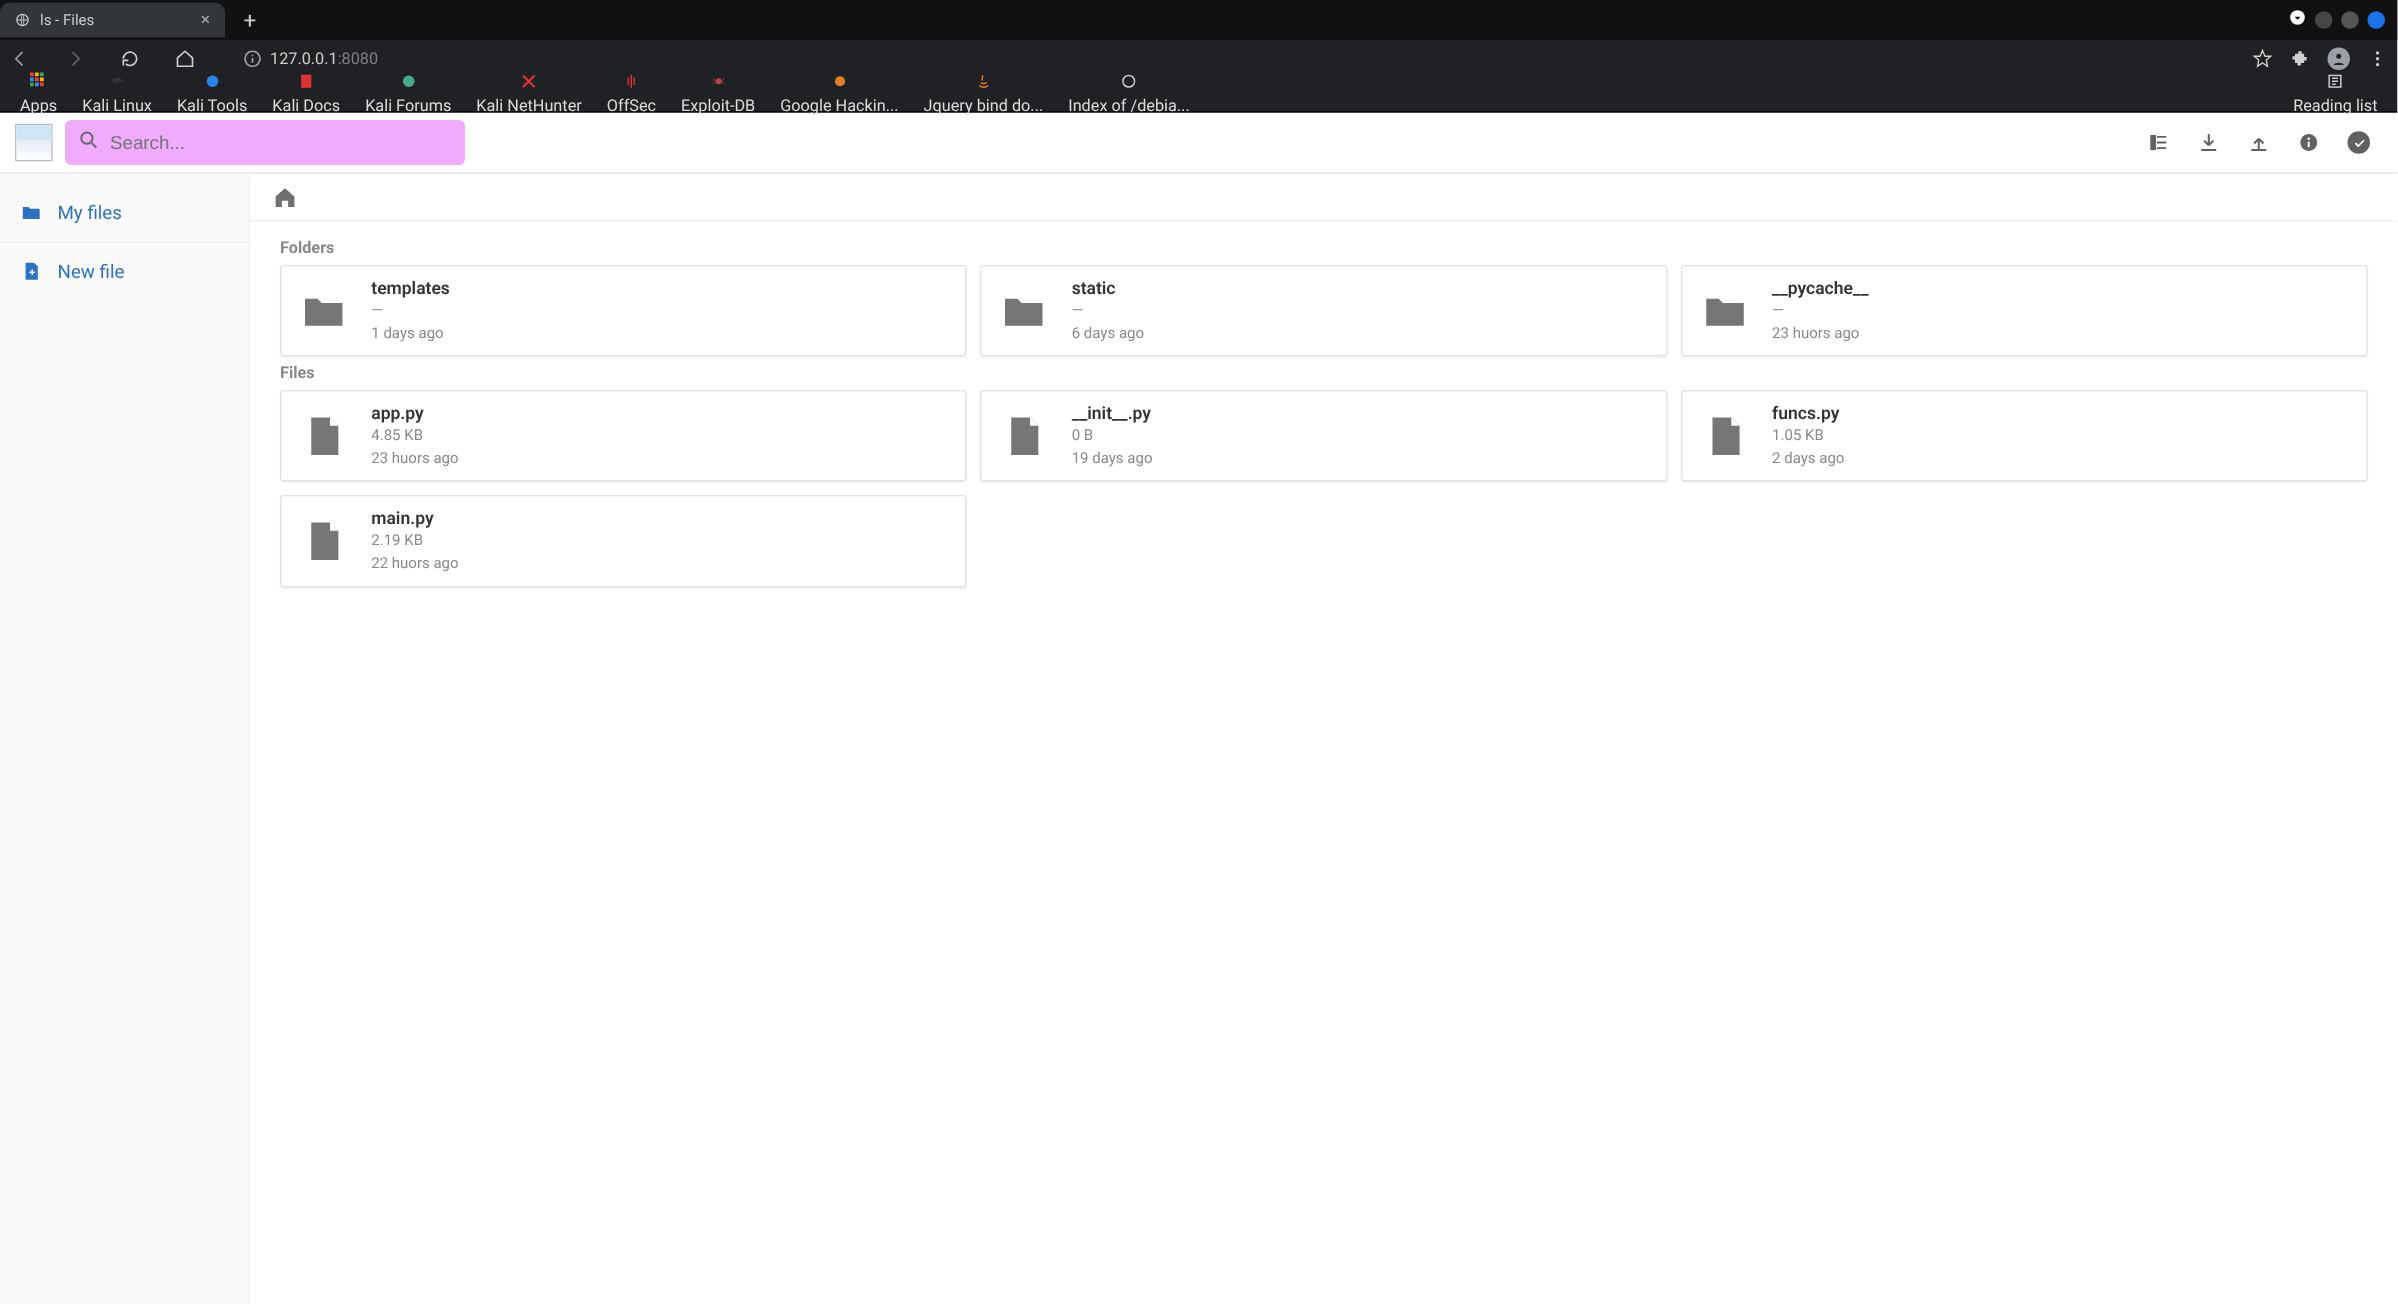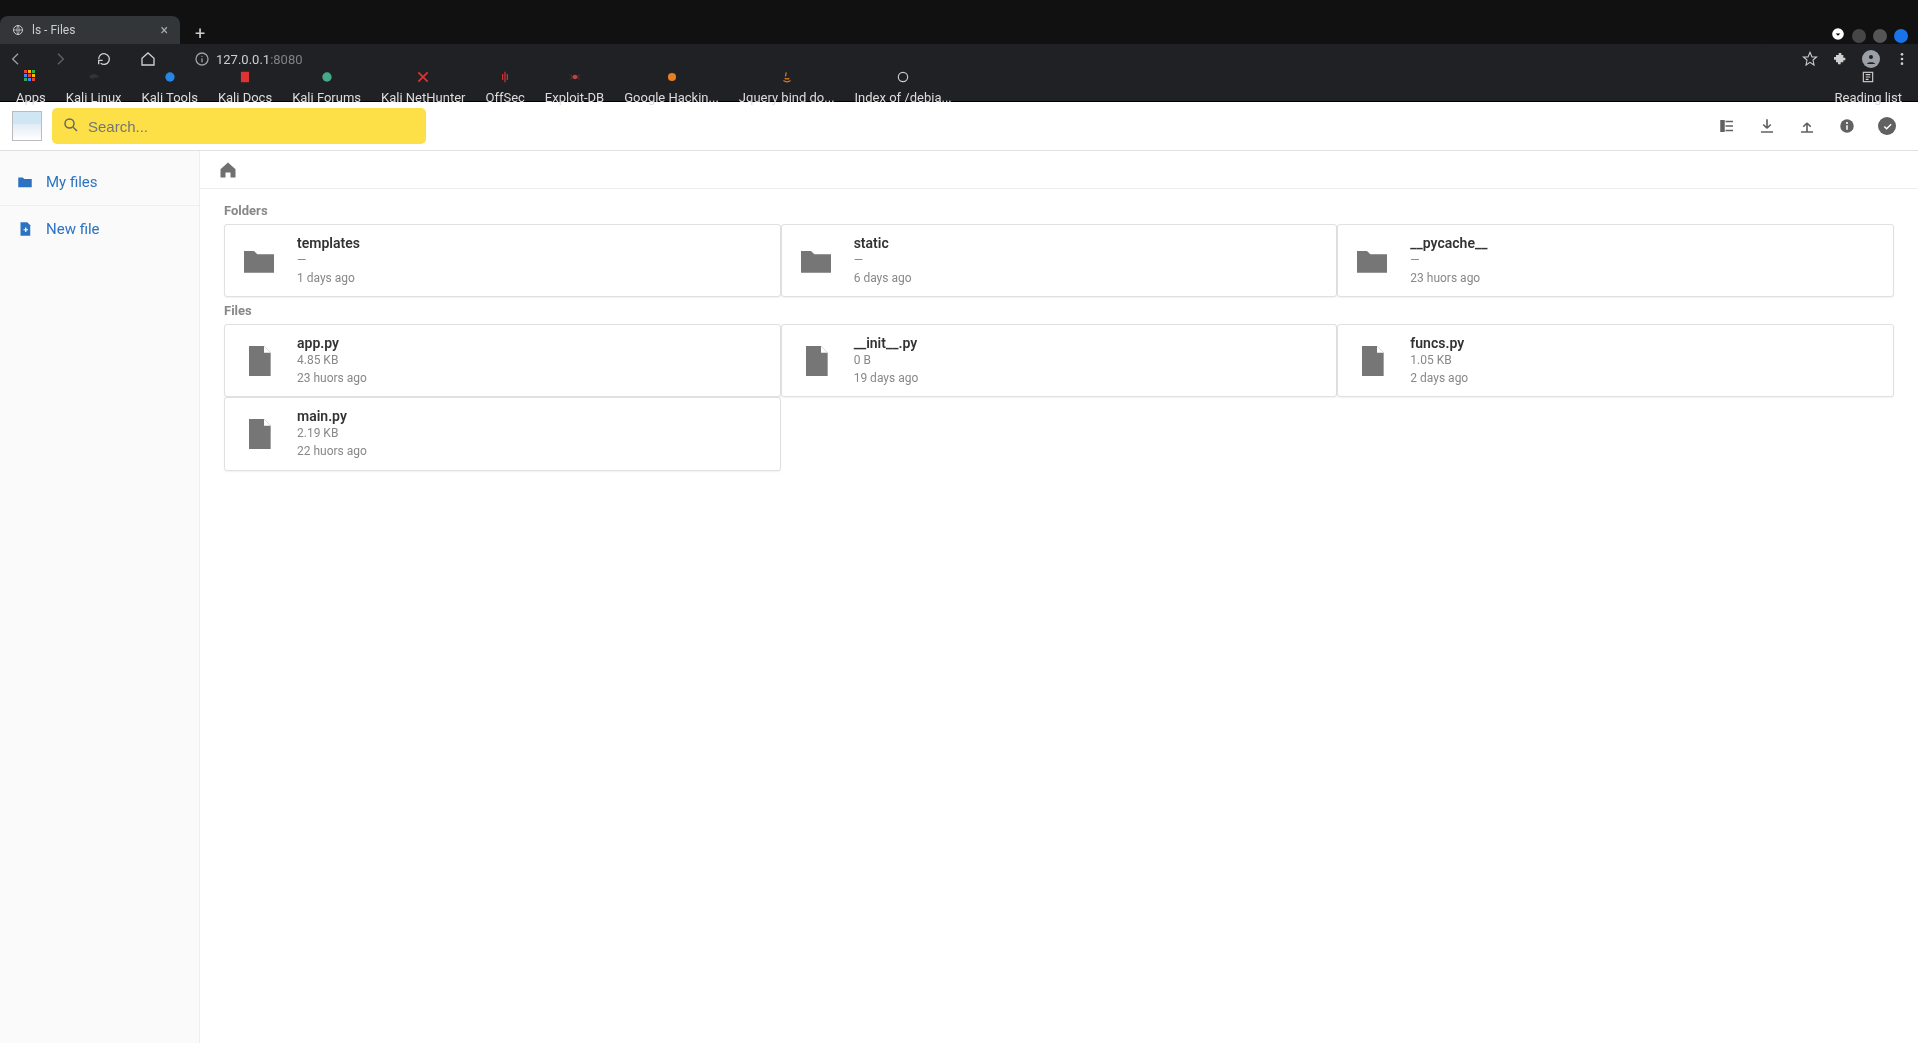--- a/index.html
+++ b/index.html
@@ -1,20 +1,20 @@
 <!DOCTYPE html>
 <html><head>
   <meta charset="utf-8">
   <style>
     * { box-sizing: border-box; margin: 0; padding: 0; }
     body { font-family: Roboto, Arial, sans-serif; background: #fff; color: #333; font-size: 14px; }
 
     
     .browser-chrome { background: #202124; }
-    .tab-strip { display: flex; align-items: flex-end; height: 44px; background: #111; }
+    .tab-strip { display: flex; align-items: center; height: 32px; background: #111; }
     .tab { display: flex; align-items: center; background: #323639; color: #ccc; padding: 0 12px; height: 28px; border-radius: 8px 8px 0 0; min-width: 180px; gap: 8px; font-size: 12px;}
     .tab .globe { width:12px; height:12px; display:inline-flex; }
     .tab .close { margin-left: auto; font-size: 14px; color: #aaa; cursor: pointer; }
     .new-tab { color: #ccc; font-size: 18px; margin-left: 8px; cursor: pointer; width:24px; text-align:center;}
     .window-controls { margin-left: auto; display: flex; gap: 7px; padding-right: 10px; align-items:center;}
     .wc-circle { width: 14px; height:14px; border-radius:50%; display:inline-block;}
     .wc-grey1 { background:#464646;}
     .wc-grey2 { background:#555;}
     .wc-blue { background:#1a73e8;}
 
@@ -38,39 +38,39 @@
     .apps-grid span:nth-child(5){background:#ea4335;} .apps-grid span:nth-child(6){background:#fbbc04;}
     .apps-grid span:nth-child(7){background:#34a853;} .apps-grid span:nth-child(8){background:#4285f4;}
     .apps-grid span:nth-child(9){background:#ea4335;}
 
     
     .app { display:flex; flex-direction:column; }
     .app-header { display:flex; align-items:center; height:49px; border-bottom:1px solid #e0e0e0; padding:0 12px; gap:10px;}
     .logo-box { width:30px; height:30px; border:1px solid #bbb; background:linear-gradient(#cde, #fff); position:relative;}
     .logo-box::after{content:''; position:absolute; left:0; right:0; top:0; height:12px; background:#d0e6f5;}
     .logo-fold { position:absolute; top:0; left:0; width:0; height:0; border-top:10px solid #eee; border-right:10px solid transparent;}
-    .search-wrap { display:flex; align-items:center; background:#fde047; border-radius:5px; height:36px; width:374px; padding:0 10px; gap:8px;}
+    .search-wrap { display:flex; align-items:center; background:#f0abfc; border-radius:5px; height:36px; width:320px; padding:0 10px; gap:8px;}
     .search-wrap input { border:none; background:transparent; outline:none; font-size:15px; width:100%; color:#555;}
     .header-actions { margin-left:auto; display:flex; gap:22px; padding-right:10px; color:#616161;}
     .header-actions .act { width:18px; height:18px; display:inline-flex; cursor:pointer; fill:#616161;}
     .check-circle { width:18px; height:18px; border-radius:50%; background:#616161; display:flex; align-items:center; justify-content:center; font-size:11px; color:#fff;}
 
     .app-body { display:flex; min-height:calc(100vh - 28px - 30px - 28px - 49px);}
     .sidebar { width:200px; background:#fafafa; border-right:1px solid #eee; padding-top:8px;}
     .sb-item { display:flex; align-items:center; gap:12px; padding:14px 16px; color:#2b73c2; cursor:pointer; font-size:15px; border-bottom:1px solid #eee;text-align:center;}
     .sb-item:last-child{border-bottom:none;}
     .sb-icon { width:18px; height:18px; fill:#2b73c2;}
 
     .main-area { flex:1; }
     .breadcrumb-row { height:38px; display:flex; align-items:center; padding:0 18px; border-bottom:1px solid #eee;}
     .home-icon { fill:#707070; cursor:pointer; width:20px; height:20px;}
 
     .content { padding:8px 24px;}
     .section-label { color:#888; font-size:13px; margin:6px 0 6px 0;font-weight:bold;}
-    .grid { display:grid; grid-template-columns:repeat(3, 1fr); gap:0; }
+    .grid { display:grid; grid-template-columns:repeat(3, 1fr); gap:11px; }
     .card { background:#fff; border:1px solid #e0e0e0; border-radius:3px; box-shadow:0 1px 2px rgba(0,0,0,0.06); display:flex; padding:10px 14px; gap:18px; align-items:center; cursor:pointer; min-height:58px;}
     .card-icon { width:40px; height:40px; fill:#767676; flex-shrink:0;}
     .card-info { display:flex; flex-direction:column; gap:2px;}
     .card-title { font-weight:600; color:#333; font-size:14px;}
     .card-sub { color:#888; font-size:12px; line-height:1.3;}
   </style>
 </head>
 <body>
 
 <div class="browser-chrome">

